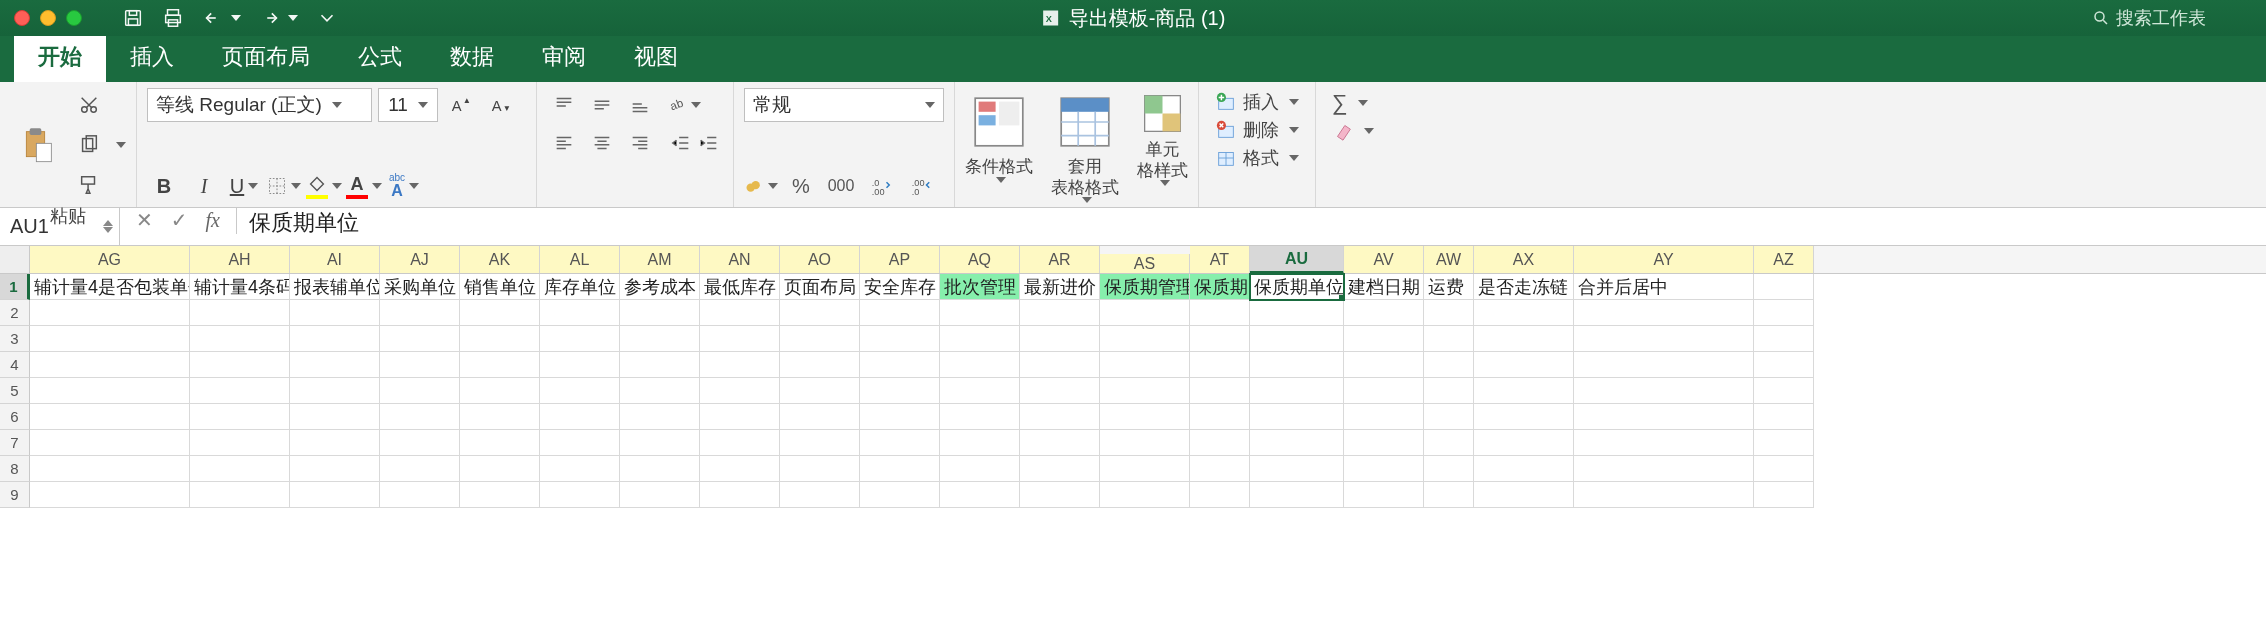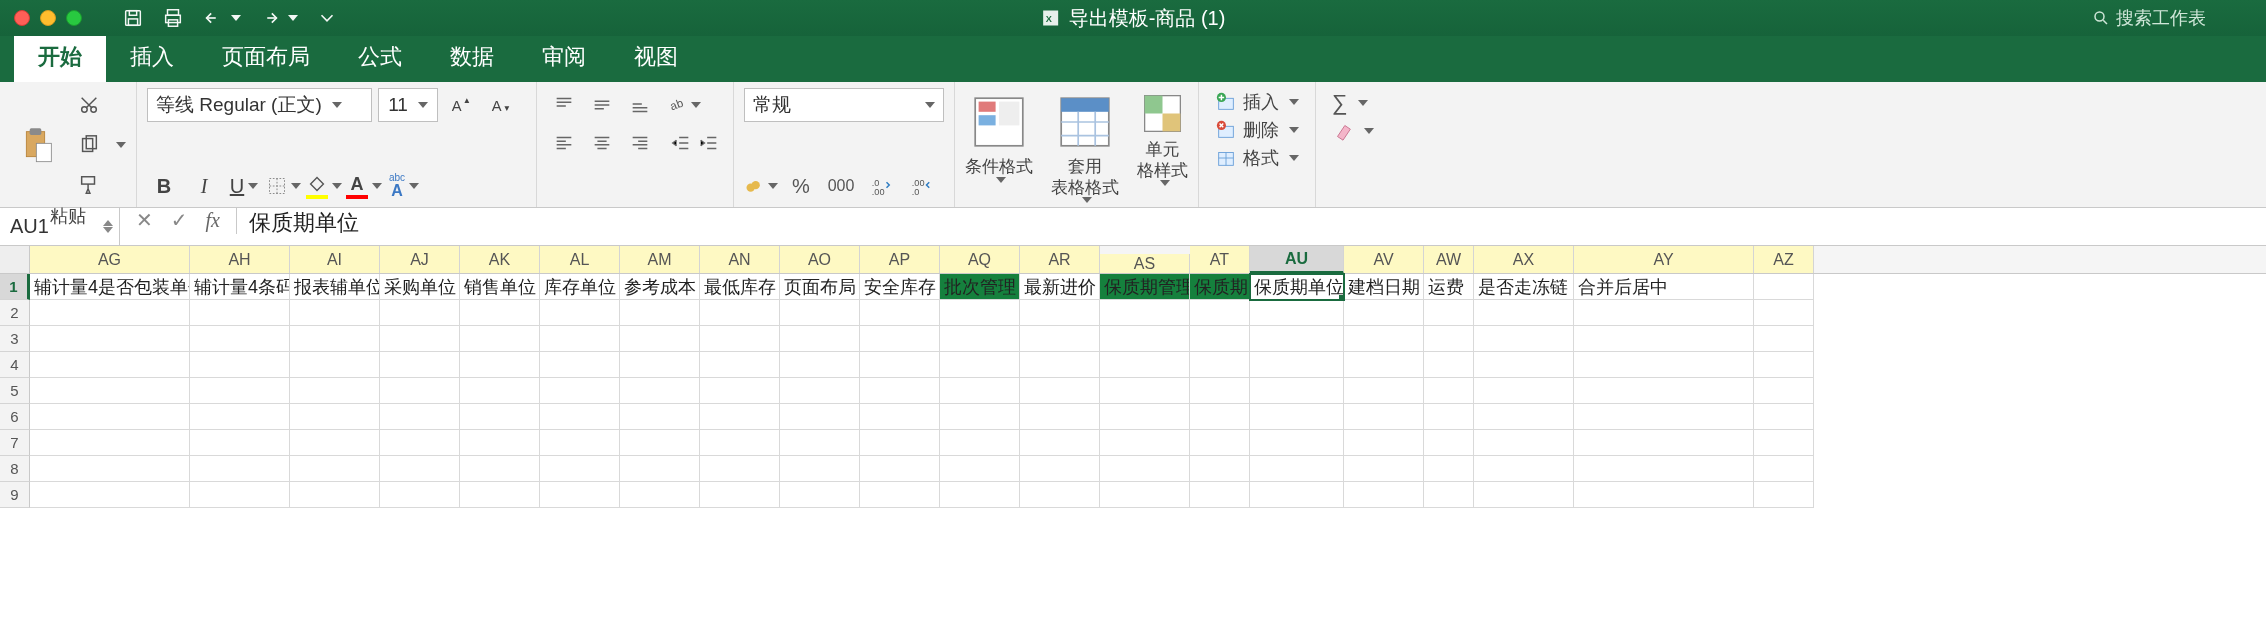--- a/index.html
+++ b/index.html
@@ -67,21 +67,21 @@
   .grid { display:flex; flex-direction:column;}
   .col-headers{display:flex;height:28px;background:#f5f5f5;border-bottom:1px solid #c9c9c9;}
   .corner{width:30px;border-right:1px solid #c9c9c9;background:#eee;}
   .ch{border-right:1px solid #d4d4d4;display:flex;align-items:center;justify-content:center;font-size:16px;color:#555;background:#fef9c3;}
   .ch.sel{background:#d8d8d8;color:#1a6b3f;font-weight:600;border-bottom:3px solid #1a6b3f;height:28px;}
   .rows{display:flex;flex-direction:column;}
   .row{display:flex;height:26px;}
   .rh{width:30px;border-right:1px solid #c9c9c9;border-bottom:1px solid #d4d4d4;background:#f3f3f3;display:flex;align-items:center;justify-content:center;font-size:15px;color:#555;}
   .rh.sel{background:#d8d8d8;color:#1a6b3f;font-weight:600;border-right:3px solid #1a6b3f;}
   .cell{border-right:1px solid #d9d9d9;border-bottom:1px solid #d9d9d9;display:flex;align-items:center;padding:0 4px;font-size:18px;color:#222;overflow:hidden;white-space:nowrap;}
-  .hl{background:#15803d;}
+  .hl{background:#86efac;}
   .selcell{outline:2px solid #1a6b3f;outline-offset:-1px;position:relative;}
   .selcell::after{content:"";position:absolute;right:-3px;bottom:-3px;width:7px;height:7px;background:#1a6b3f;}
 </style>
 </head>
 <body>
 
 <div class="titlebar">
   <div class="traffic">
     <div class="dot red"></div>
     <div class="dot yellow"></div>

